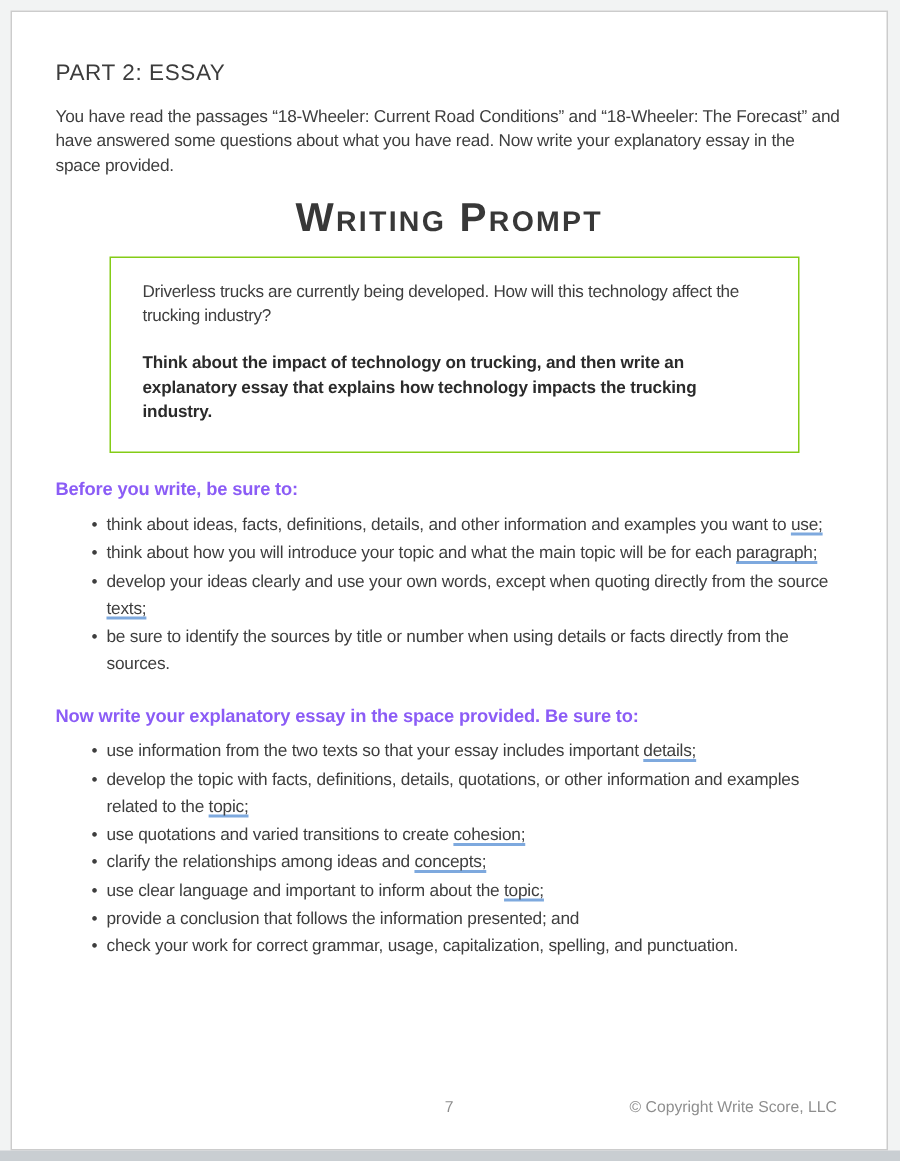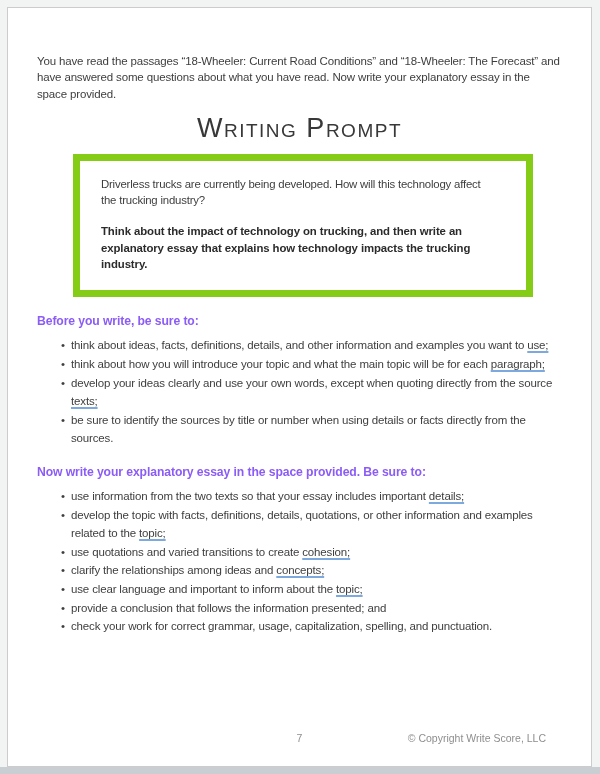--- a/index.html
+++ b/index.html
@@ -25,26 +25,26 @@
   .h-part {
     font-size: 15px; font-weight: 400; color: #3c3c3c;
     letter-spacing: 0.4px; margin: 0;
   }
   .intro {
     font-size: 11.5px; line-height: 16.3px; letter-spacing: -0.15px;
     color: #3e3e3e; margin: 13px 0 0 0;
   }
   .h-prompt {
     font-variant: small-caps;
-    font-weight: 400; font-size: 27px; color: #383838;
+    font-weight: 700; font-size: 27px; color: #383838;
     text-align: center; letter-spacing: 1.5px;
     margin: 9px 0 0 0; line-height: 34px;
   }
   .prompt-box {
-    border: 7px solid #84cc16;
+    border: 1px solid #84cc16;
     margin: 9px 0 0 36px;
     width: 460px;
     padding: 15px 34px 3px 21px;
   }
   .prompt-box p {
     font-size: 11.4px; line-height: 16.3px; letter-spacing: -0.2px;
     color: #3e3e3e; margin: 0 0 15px 0;
   }
   .prompt-box p.bold { font-weight: 700; color: #2b2b2b; letter-spacing: -0.1px; }
   .section-heading {
@@ -76,28 +76,29 @@
   }
   .footer {
     position: absolute; left: 29px; right: 29px; bottom: 20px;
     height: 14px;
     font-size: 10.5px; color: #8e8e8e;
   }
   .footer .pagenum {
     position: absolute; left: 0; right: 0; text-align: center;
   }
   .footer .copyright {
-    position: absolute; right: 16px; top: 0;
+    position: absolute; right: 4px; top: 0;
   }
 </style>
 </head>
 <body>
 
 <div class="page">
 
+  <h1 class="h-part">PART 2: ESSAY</h1>
 
   <p class="intro">You have read the passages “18-Wheeler: Current Road Conditions” and “18-Wheeler: The Forecast” and have answered some questions about what you have read. Now write your explanatory essay in the space provided.</p>
 
   <h2 class="h-prompt">Writing Prompt</h2>
 
   <div class="prompt-box">
     <p>Driverless trucks are currently being developed. How will this technology affect the trucking industry?</p>
     <p class="bold">Think about the impact of technology on trucking, and then write an explanatory essay that explains how technology impacts the trucking industry.</p>
   </div>
 

